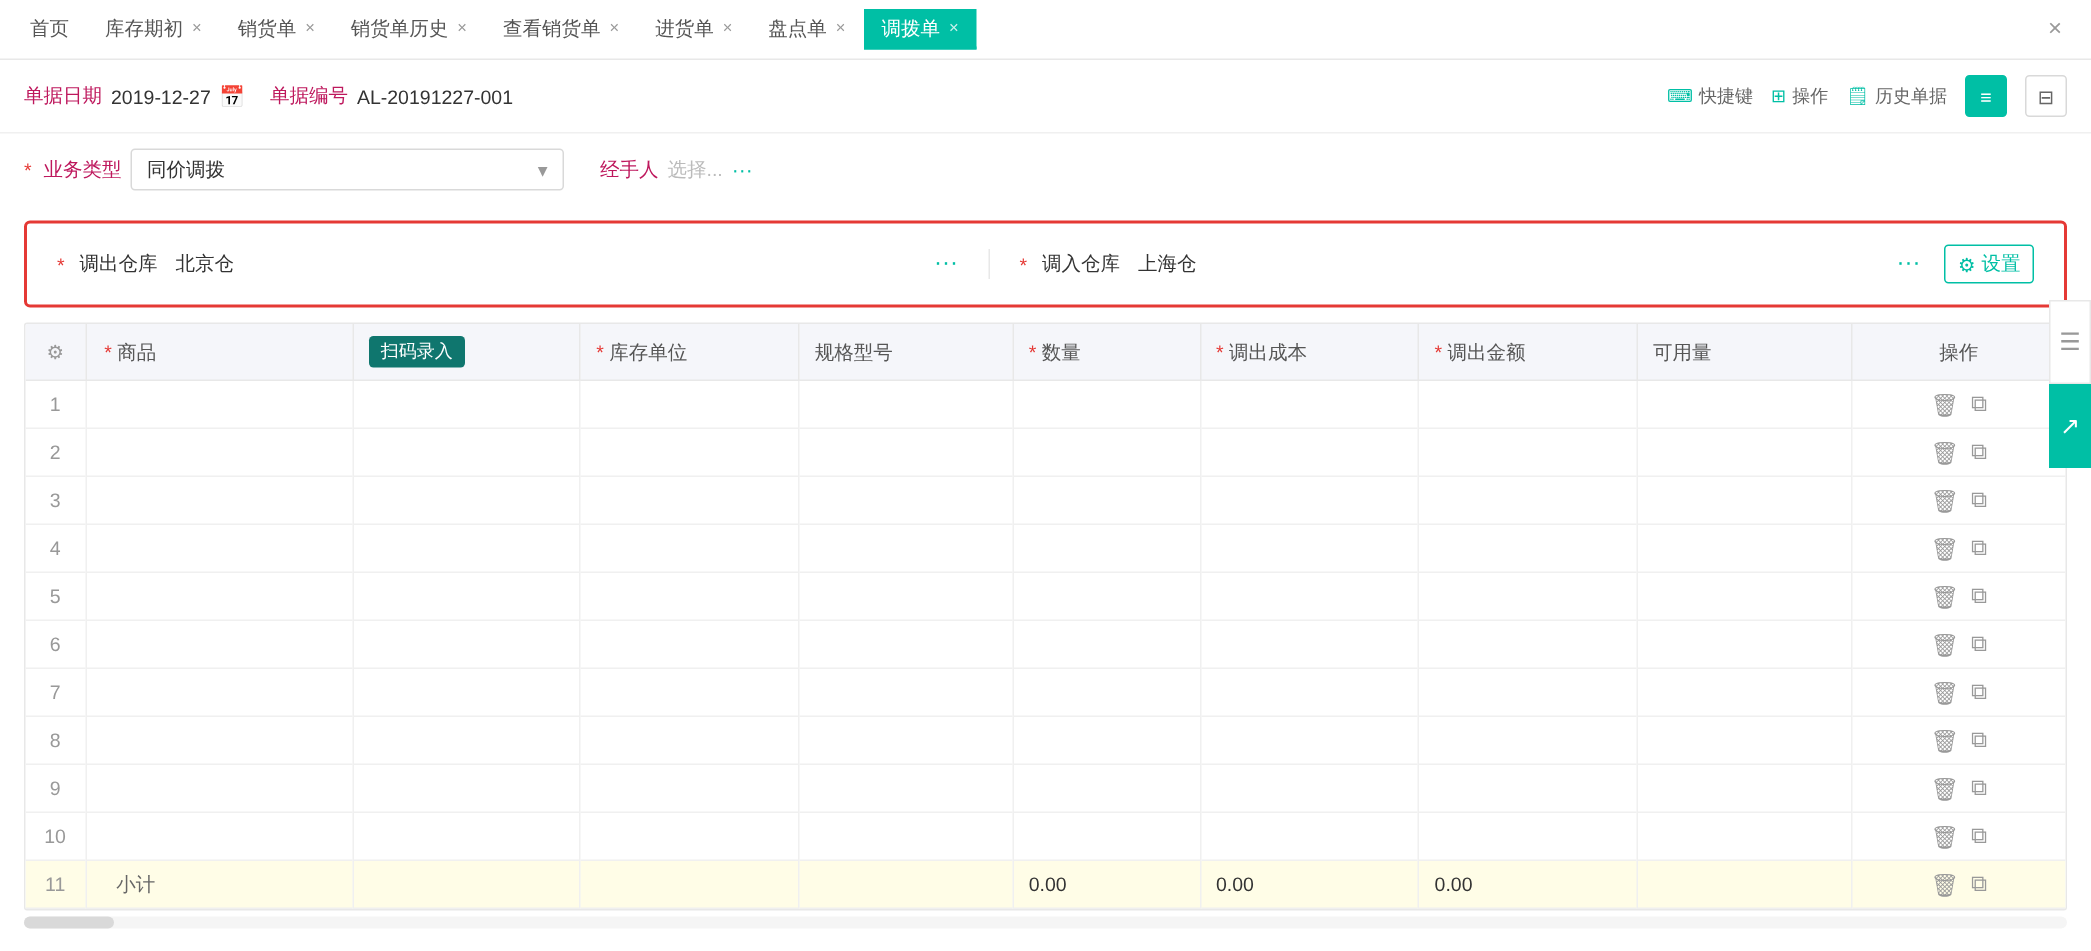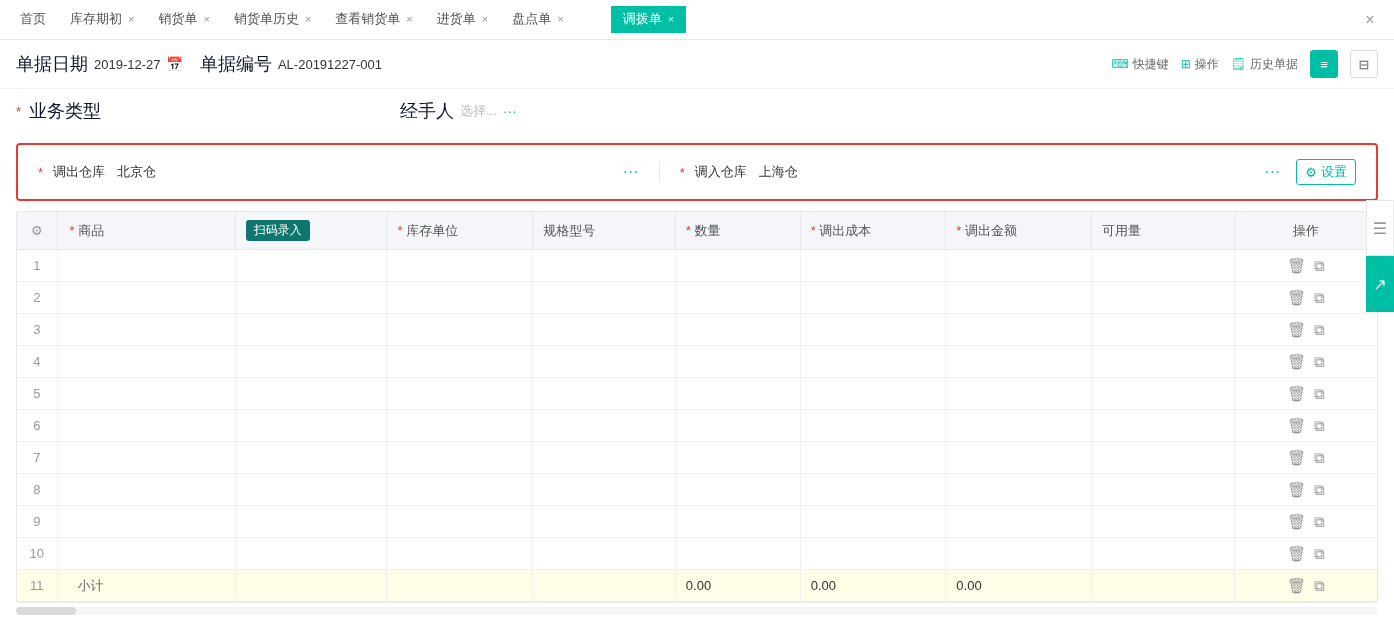--- a/index.html
+++ b/index.html
@@ -18,21 +18,20 @@
       padding: 0 12px; height: 27px;
       cursor: pointer; color: #555; font-size: 13px;
       border-bottom: 2px solid transparent;
       white-space: nowrap;
       gap: 4px;
     }
     .tab-item.active {
       color: #fff;
       background: #00bfa5;
       border-bottom: 2px solid #00bfa5;
-      margin-left: 35px;
     }
     .tab-close {
       font-size: 11px; color: #999; margin-left: 2px;
       cursor: pointer;
     }
     .tab-item.active .tab-close { color: rgba(255,255,255,0.8); }
 
     
     .window-close {
       margin-left: auto;
@@ -44,21 +43,21 @@
     
     .form-header {
       display: flex; align-items: center;
       padding: 10px 16px;
       border-bottom: 1px solid #f0f0f0;
       gap: 24px;
       position: relative;
     }
     .form-header-left { display: flex; align-items: center; gap: 16px; }
     .form-field { display: flex; align-items: center; gap: 6px; }
-    .form-label { color: #0f172a; font-size: 18px; }
+    .form-label { color: #be185d; font-size: 13px; }
     .form-value { color: #333; font-size: 13px; }
     .calendar-icon { color: #00bfa5; cursor: pointer; font-size: 14px; }
     .form-header-right {
       margin-left: auto;
       display: flex; align-items: center; gap: 12px;
     }
     .header-btn {
       display: flex; align-items: center; gap: 4px;
       color: #666; font-size: 12px; cursor: pointer;
     }
@@ -276,20 +275,24 @@
     <div class="icon-btn">
       <span>⊟</span>
     </div>
   </div>
 </div>
 
 <div class="form-row">
   <div class="business-field">
     <span class="required-star">*</span>
     <span class="form-label">业务类型</span>
+    <div class="business-select">
+      <span>同价调拨</span>
+      <span style="color:#999;">▾</span>
+    </div>
   </div>
   <div class="handler-field">
     <span class="form-label">经手人</span>
     <span class="handler-placeholder">选择...</span>
     <span class="handler-more">···</span>
   </div>
 </div>
 
 <div class="warehouse-section">
   <div class="warehouse-field">

